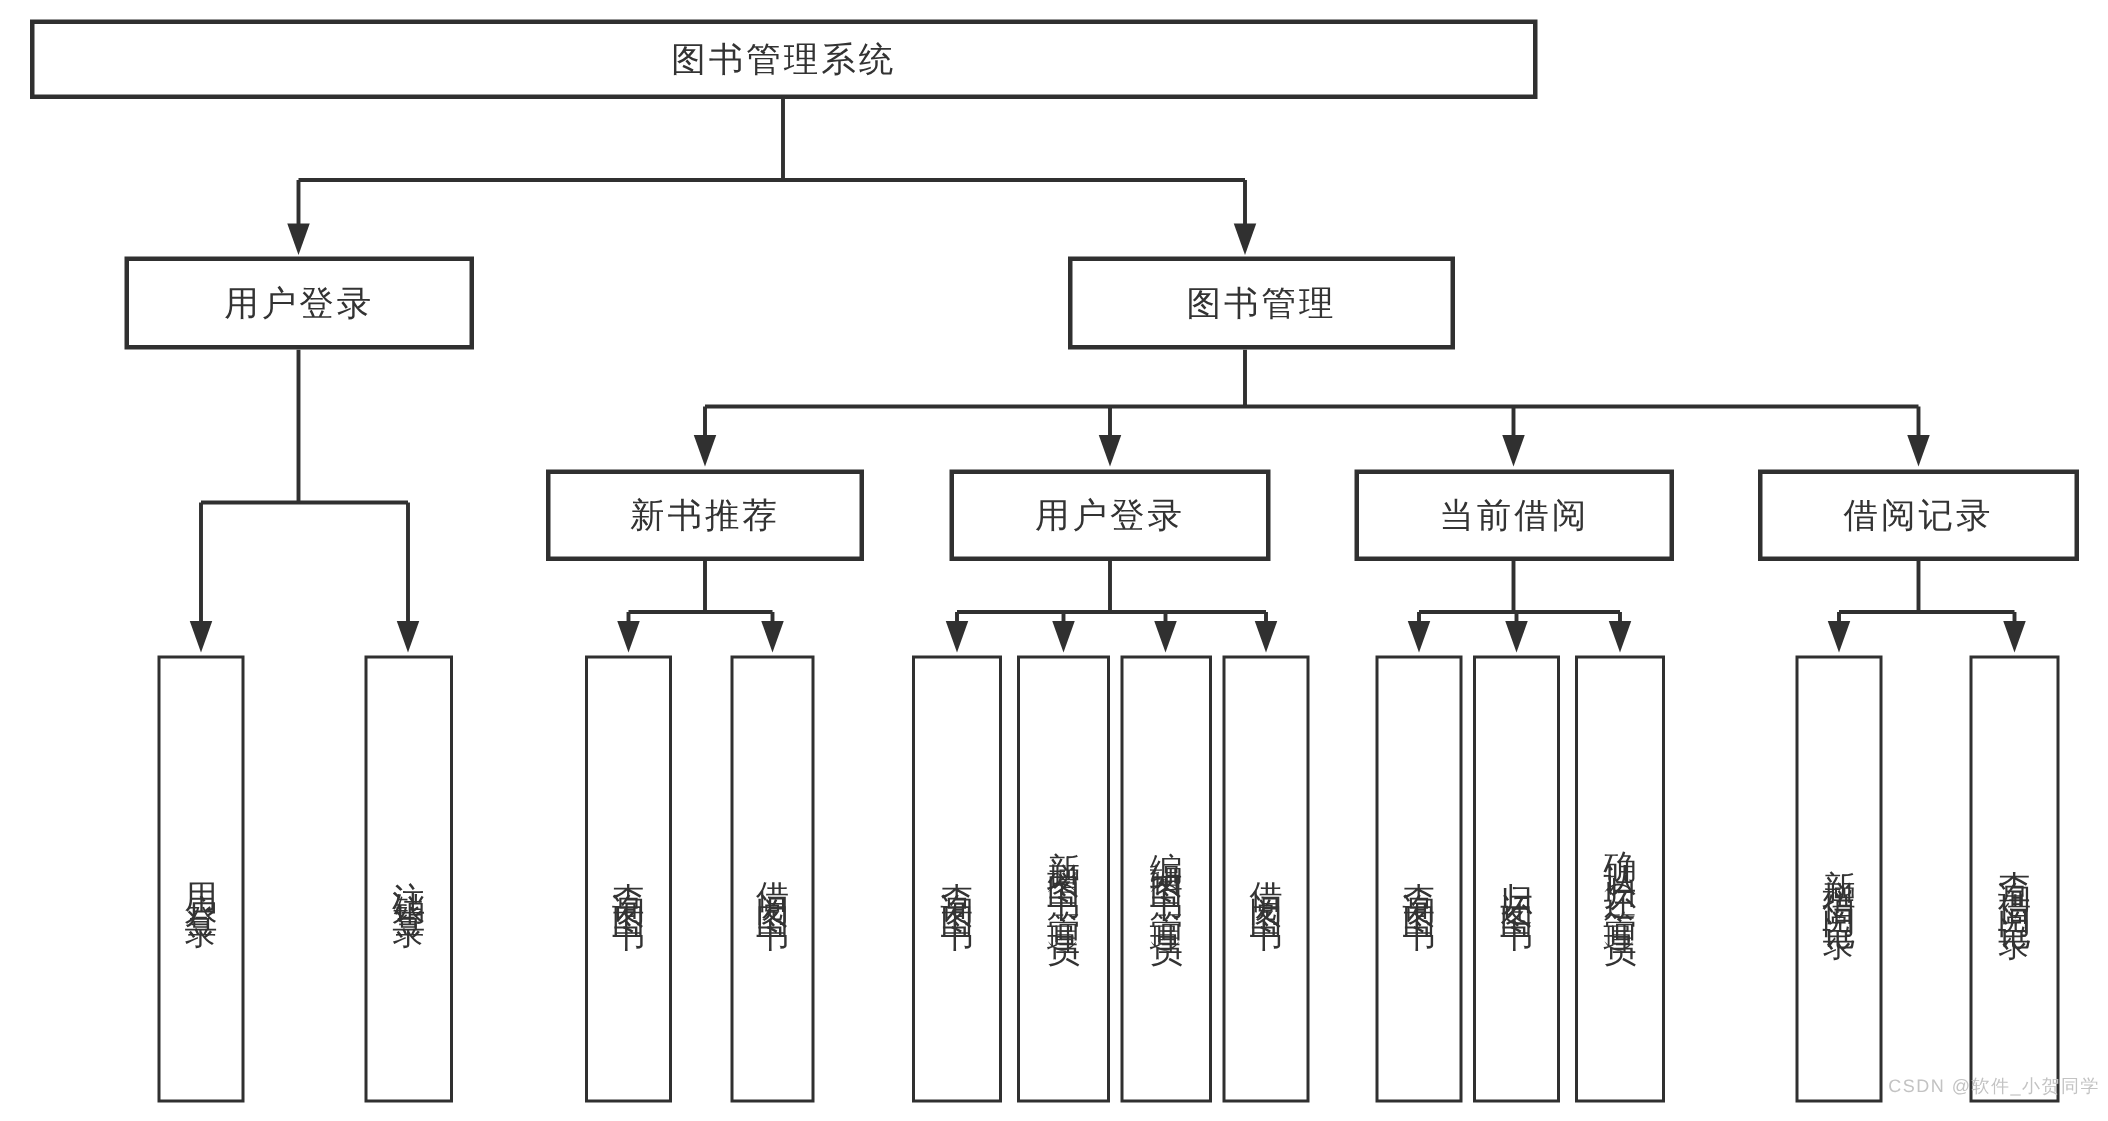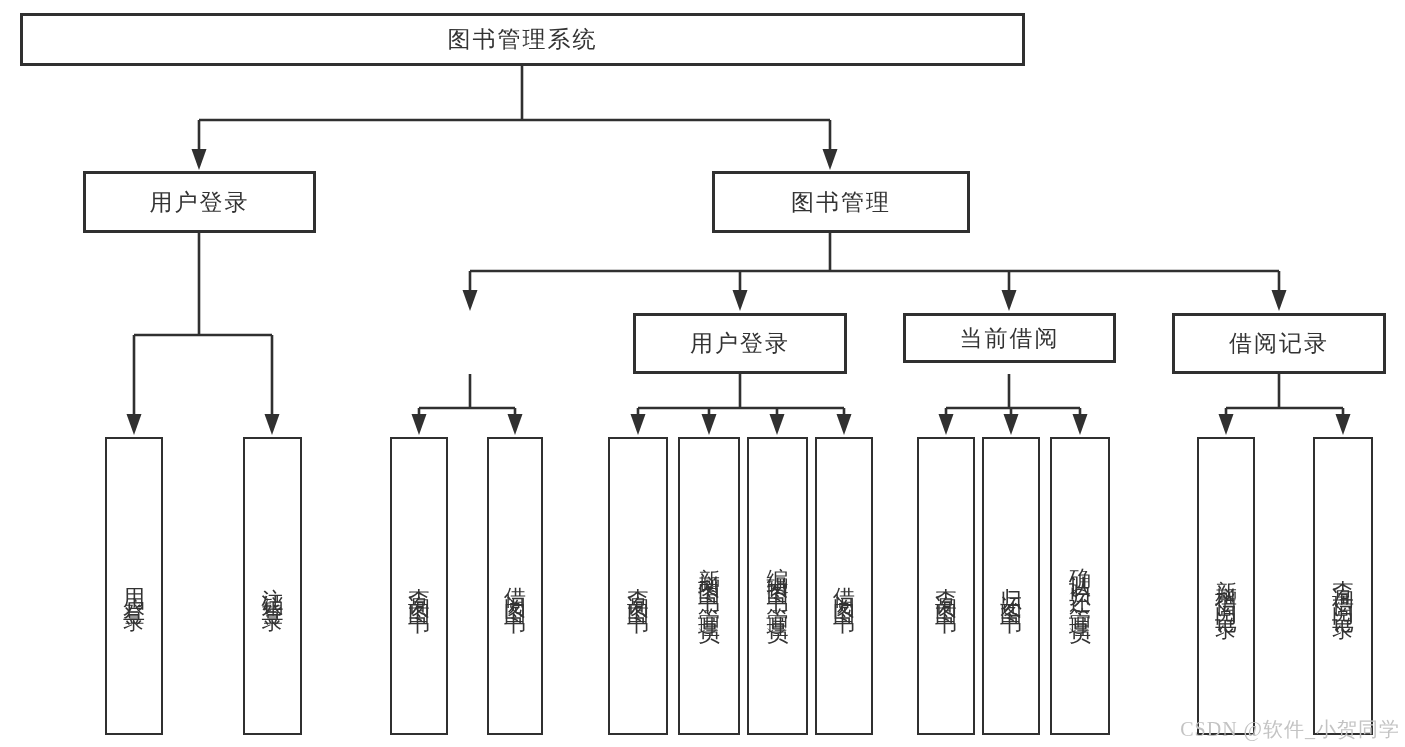--- a/index.html
+++ b/index.html
@@ -6,21 +6,21 @@
     --line:#303030;
     --text:#333333;
     --watermark:#c3c3c3;
     --background:#ffffff;
   }
   html,body{margin:0;padding:0;background:var(--background);}
   #canvas{
     position:relative;
     width:1405px;height:747px;
     background:var(--background);
-    font-family:Liberation Serif, serif;
+    font-family:Liberation Sans, sans-serif;
     overflow:hidden;
   }
   #edges{position:absolute;left:0;top:0;width:1405px;height:747px;}
   #edges .edge{stroke:var(--line);stroke-width:2.6;fill:none;}
   #edges .arrowhead{fill:var(--line);stroke:none;}
   .box{
     position:absolute;
     box-sizing:border-box;
     background:#ffffff;
     color:var(--text);
@@ -41,21 +41,21 @@
     height:298px;
     font-size:22px;
     writing-mode:vertical-rl;
     letter-spacing:8px;
     line-height:1.0;
   }
   #watermark{
     position:absolute;
     top:716px;
     right:5px;
-    font-size:20px;
+    font-size:12px;
     color:var(--watermark);
     letter-spacing:1px;
     white-space:nowrap;
     z-index:5;
   }
 </style>
 </head>
 <body>
 
 <div id="canvas">
@@ -108,22 +108,23 @@
       <path class="arrowhead" d="M1218.5 414 L1233.5 414 L1226 435 Z"></path>
       <path class="arrowhead" d="M1335.5 414 L1350.5 414 L1343 435 Z"></path>
     </g>
   </svg>
 
   <div class="box hbox" style="left:20px;top:13px;width:1005px;height:53px">图书管理系统</div>
 
   <div class="box hbox" style="left:83px;top:171px;width:233px;height:62px">用户登录</div>
   <div class="box hbox" style="left:712px;top:171px;width:258px;height:62px">图书管理</div>
 
+  <div class="box hbox" style="left:364px;top:313px;width:212px;height:61px">新书推荐</div>
   <div class="box hbox" style="left:633px;top:313px;width:214px;height:61px">用户登录</div>
-  <div class="box hbox" style="left:903px;top:313px;width:213px;height:50px">当前借阅</div>
+  <div class="box hbox" style="left:903px;top:313px;width:213px;height:61px">当前借阅</div>
   <div class="box hbox" style="left:1172px;top:313px;width:214px;height:61px">借阅记录</div>
 
   <div class="box vbox" style="left:105px;width:58px">用户登录</div>
   <div class="box vbox" style="left:243px;width:59px">注销登录</div>
 
   <div class="box vbox" style="left:390px;width:58px">查询图书</div>
   <div class="box vbox" style="left:487px;width:56px">借阅图书</div>
 
   <div class="box vbox" style="left:608px;width:60px">查询图书</div>
   <div class="box vbox" style="left:678px;width:62px">新增图书（管理员）</div>

